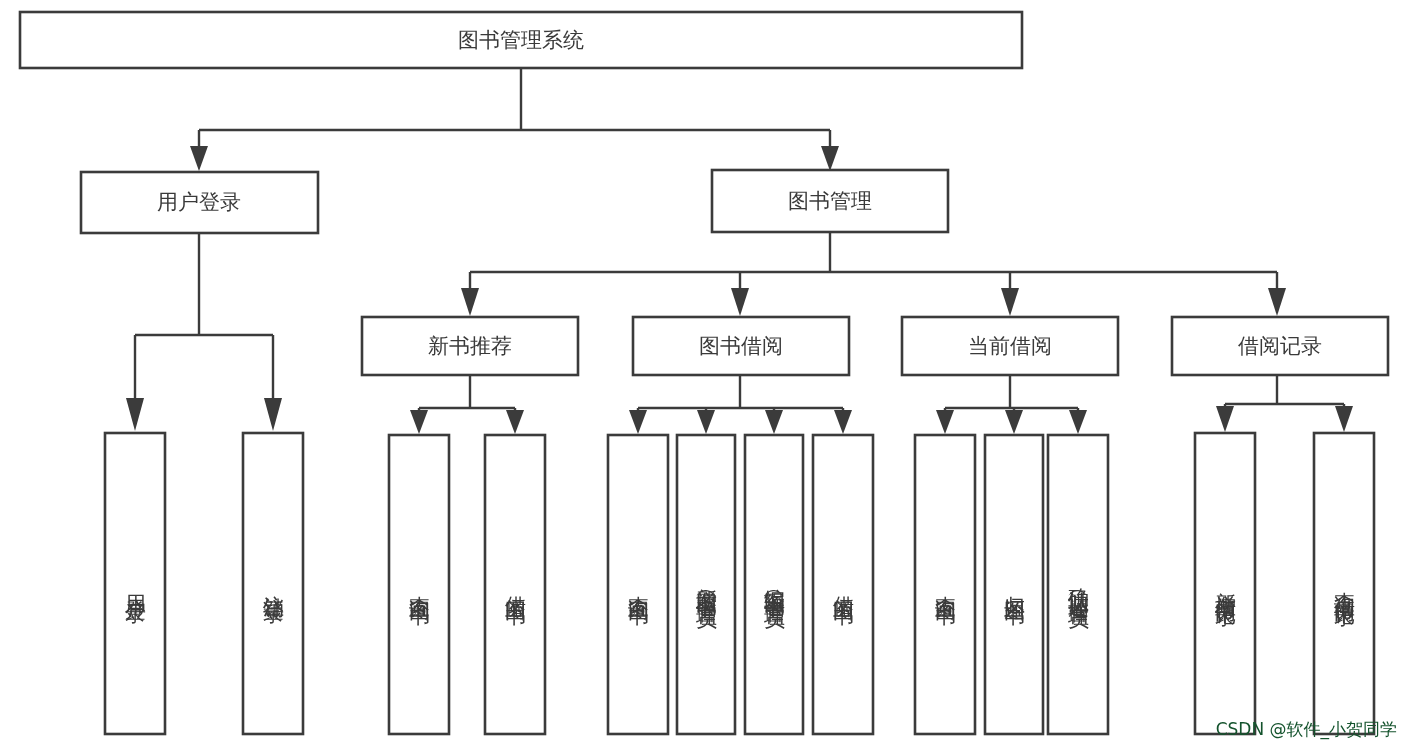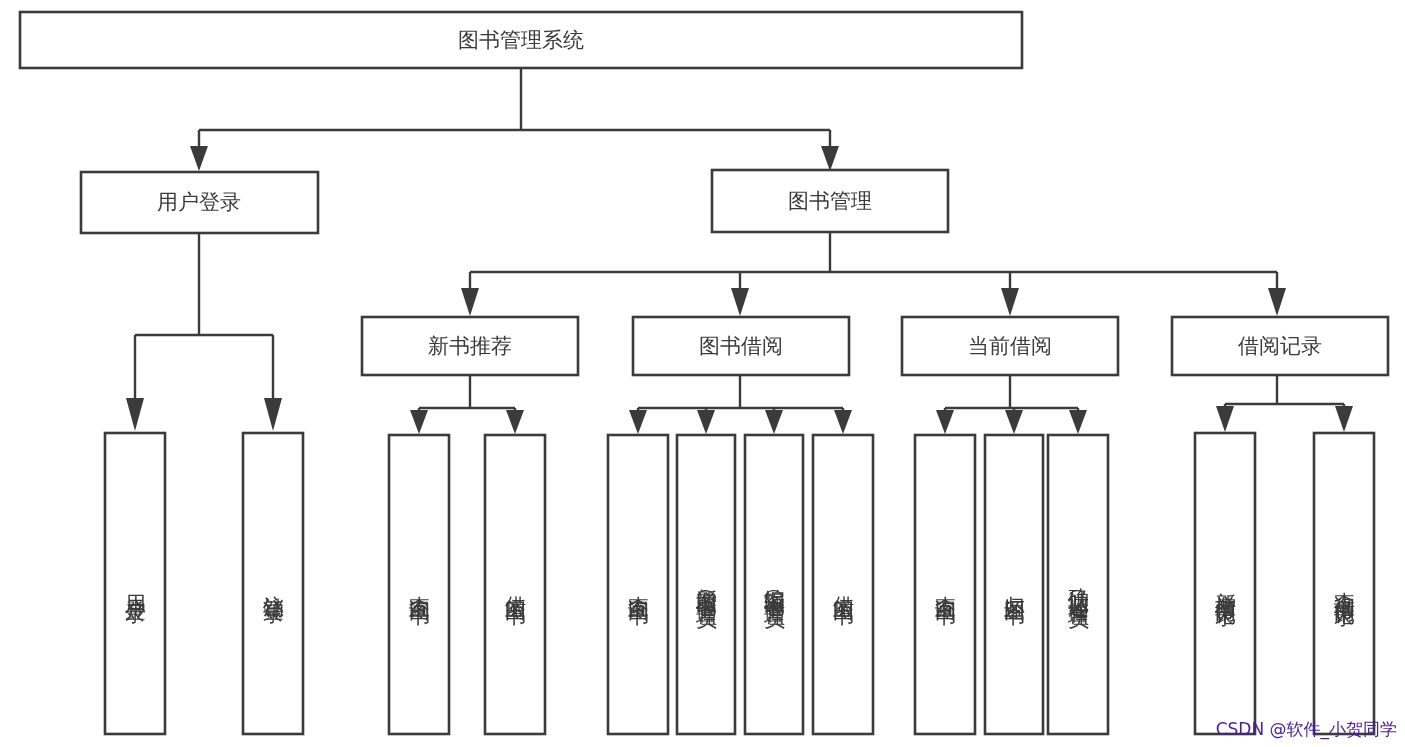--- a/index.html
+++ b/index.html
@@ -64,21 +64,21 @@
     text-align: center;
     white-space: nowrap;
     pointer-events: none;
   }
   .watermark {
     position: absolute;
     right: 8px;
     bottom: 6px;
     font-family: "DejaVu Sans", "Liberation Sans", sans-serif;
     font-size: 17px;
-    color: #4c1d95;
+    color: #14532d;
     white-space: nowrap;
   }
 </style>
 </head>
 <body>
 
 <div id="diagram-root">
 
   <svg class="diagram-svg" viewBox="0 0 1405 747" xmlns="http://www.w3.org/2000/svg">
 

